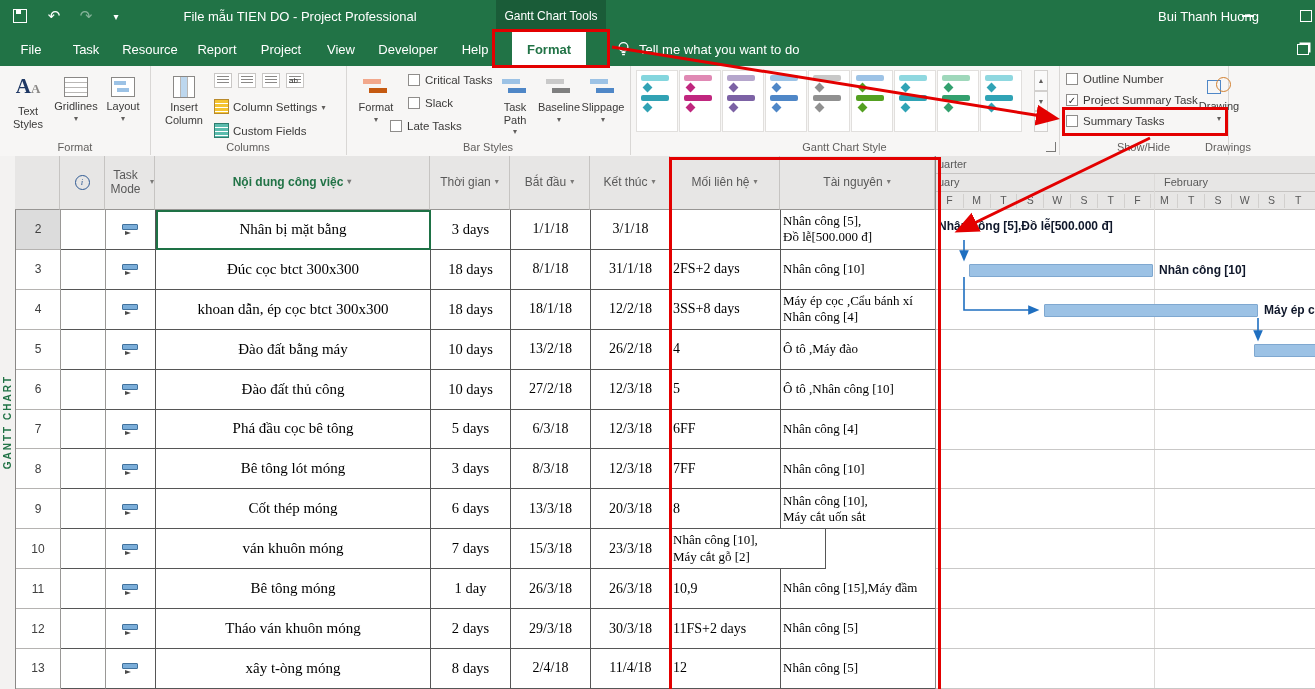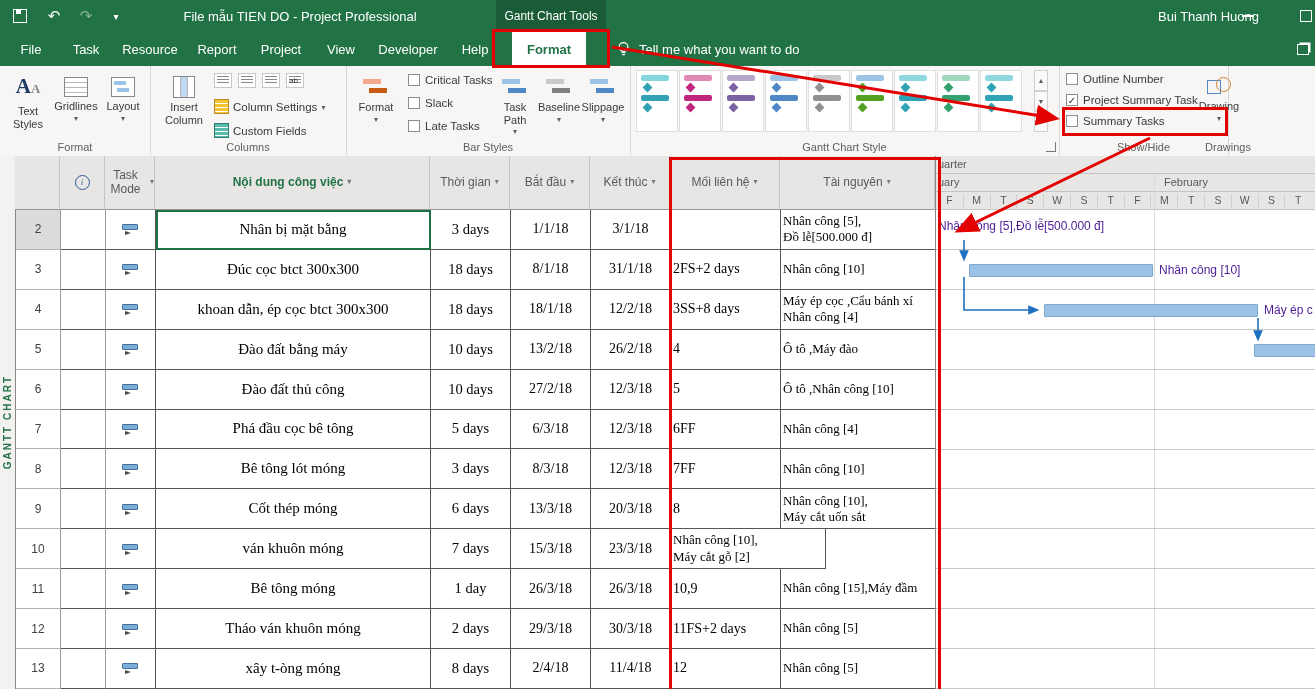--- a/index.html
+++ b/index.html
@@ -101,21 +101,21 @@
   .mode-icon::after{content:"";position:absolute;left:3px;top:8px;width:0;height:0;
      border-top:2.5px solid transparent;border-bottom:2.5px solid transparent;border-left:6px solid #4a4a4a}
   
   #chart{position:absolute;left:935px;top:156px;width:380px;height:533px;overflow:hidden;border-left:1px solid #8a8886;background:#fff}
   .tier{position:absolute;left:0;width:380px;height:18px;background:#e7e6e5;border-bottom:1px solid #c6c4c2;box-sizing:border-box;font-size:11px;color:#595959}
   .tier span{position:absolute;top:2px}
   .dayl{position:absolute;top:2px;width:26.8px;text-align:center;border-left:1px solid #d2d0ce;height:14px;box-sizing:border-box;font-size:10.5px;color:#595959}
   .month-sep{position:absolute;left:218px;top:18px;width:1px;height:515px;background:#dcdad8}
   .crow{position:absolute;left:0;width:380px;height:39.92px;border-bottom:1px solid #c9c8c7;box-sizing:border-box}
   .gbarbar{position:absolute;height:13px;background:#9cc2e5;border:1px solid #7fa8d0;box-sizing:border-box;border-radius:1px}
-  .bar-label{position:absolute;font-size:12px;font-weight:normal;color:#4c1d95;white-space:nowrap}
+  .bar-label{position:absolute;font-size:12px;font-weight:bold;color:#0f172a;white-space:nowrap}
   #links{position:absolute;left:0;top:0}
   .lk{fill:none;stroke:#1f6fc0;stroke-width:1.6}
   
   .anno-rect{position:absolute;border:3px solid #e30000;box-sizing:border-box;pointer-events:none;z-index:60}
   #anno-svg{position:absolute;left:0;top:0;z-index:61;pointer-events:none}
 </style>
 </head>
 <body>
 
 <div id="titlebar">
@@ -206,21 +206,21 @@
     </div>
     <div id="barstyle-checks">
         <div class="cbrow" style="left: 62px; top: 8px;">
           <span class="cb"></span>
           <span>Critical Tasks</span>
         </div>
         <div class="cbrow" style="left: 62px; top: 31px;">
           <span class="cb"></span>
           <span>Slack</span>
         </div>
-        <div class="cbrow" style="left: 62px; top: 54px; justify-content: center;">
+        <div class="cbrow" style="left: 44px; top: 54px; justify-content: center;">
           <span class="cb"></span>
           <span>Late Tasks</span>
         </div>
       </div>
     <div class="bigbtn" style="left:148px;width:42px">
       <span class="ic-ganttsm"></span>
       <span class="lbl">Task Path</span>
       <span class="drop">▾</span>
     </div>
     <div class="bigbtn" style="left:192px;width:42px">

